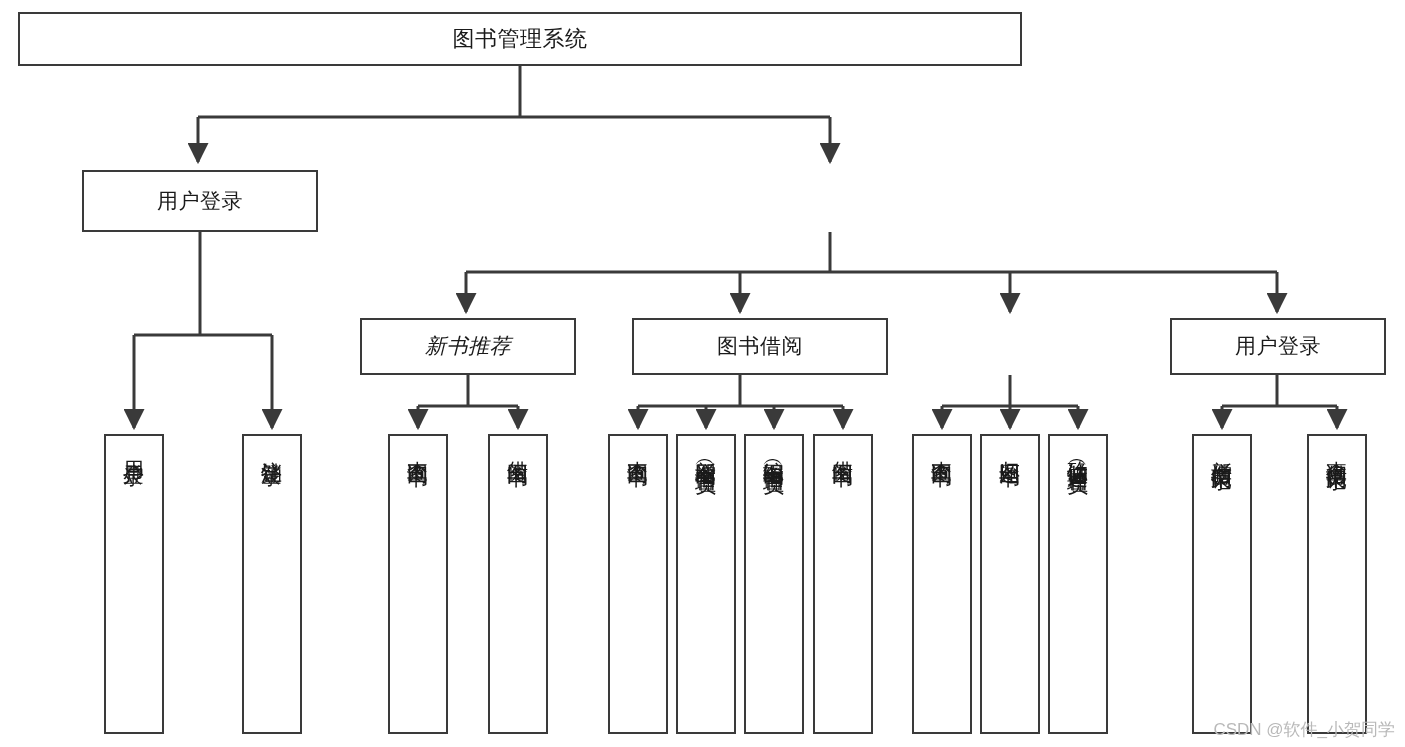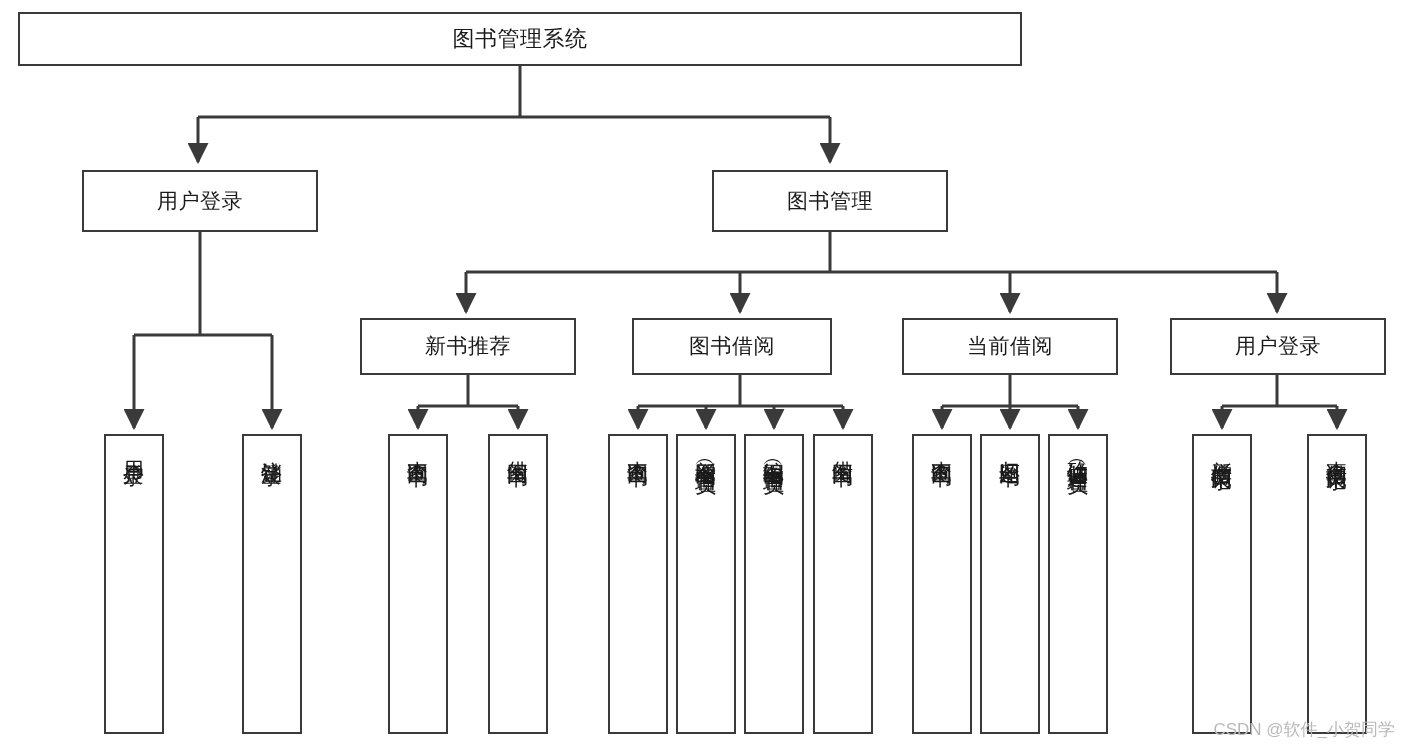--- a/index.html
+++ b/index.html
@@ -128,35 +128,29 @@
   </svg>
 
   <div class="node root horizontal" style="left:18px; top:12px; width:1004px; height:54px;">
     <span class="node-label">图书管理系统</span>
   </div>
 
   <div class="node horizontal" style="left:82px; top:170px; width:236px; height:62px;">
     <span class="node-label">用户登录</span>
   </div>
 
-  <div class="node horizontal" style="left:712px; top:170px; width:236px; height:62px;">
-    <span class="node-label">图书管理</span>
-  </div>
-
-  <div class="node horizontal" style="left:360px; top:318px; width:216px; height:57px;">
+
+  <div class="node horizontal" style="left:360px; top:318px; width:216px; height:57px;font-style:italic;">
     <span class="node-label">新书推荐</span>
   </div>
 
-  <div class="node horizontal" style="left:632px; top:318px; width:200px; height:57px;">
+  <div class="node horizontal" style="left:632px; top:318px; width:256px; height:57px;">
     <span class="node-label">图书借阅</span>
   </div>
 
-  <div class="node horizontal" style="left:902px; top:318px; width:216px; height:57px;">
-    <span class="node-label">当前借阅</span>
-  </div>
 
   <div class="node horizontal" style="left:1170px; top:318px; width:216px; height:57px;">
     <span class="node-label">用户登录</span>
   </div>
 
   <div class="node vertical" style="left:104px; top:434px; width:60px; height:300px;">
     <span class="node-label">用户登录</span>
   </div>
 
   <div class="node vertical" style="left:242px; top:434px; width:60px; height:300px;">

